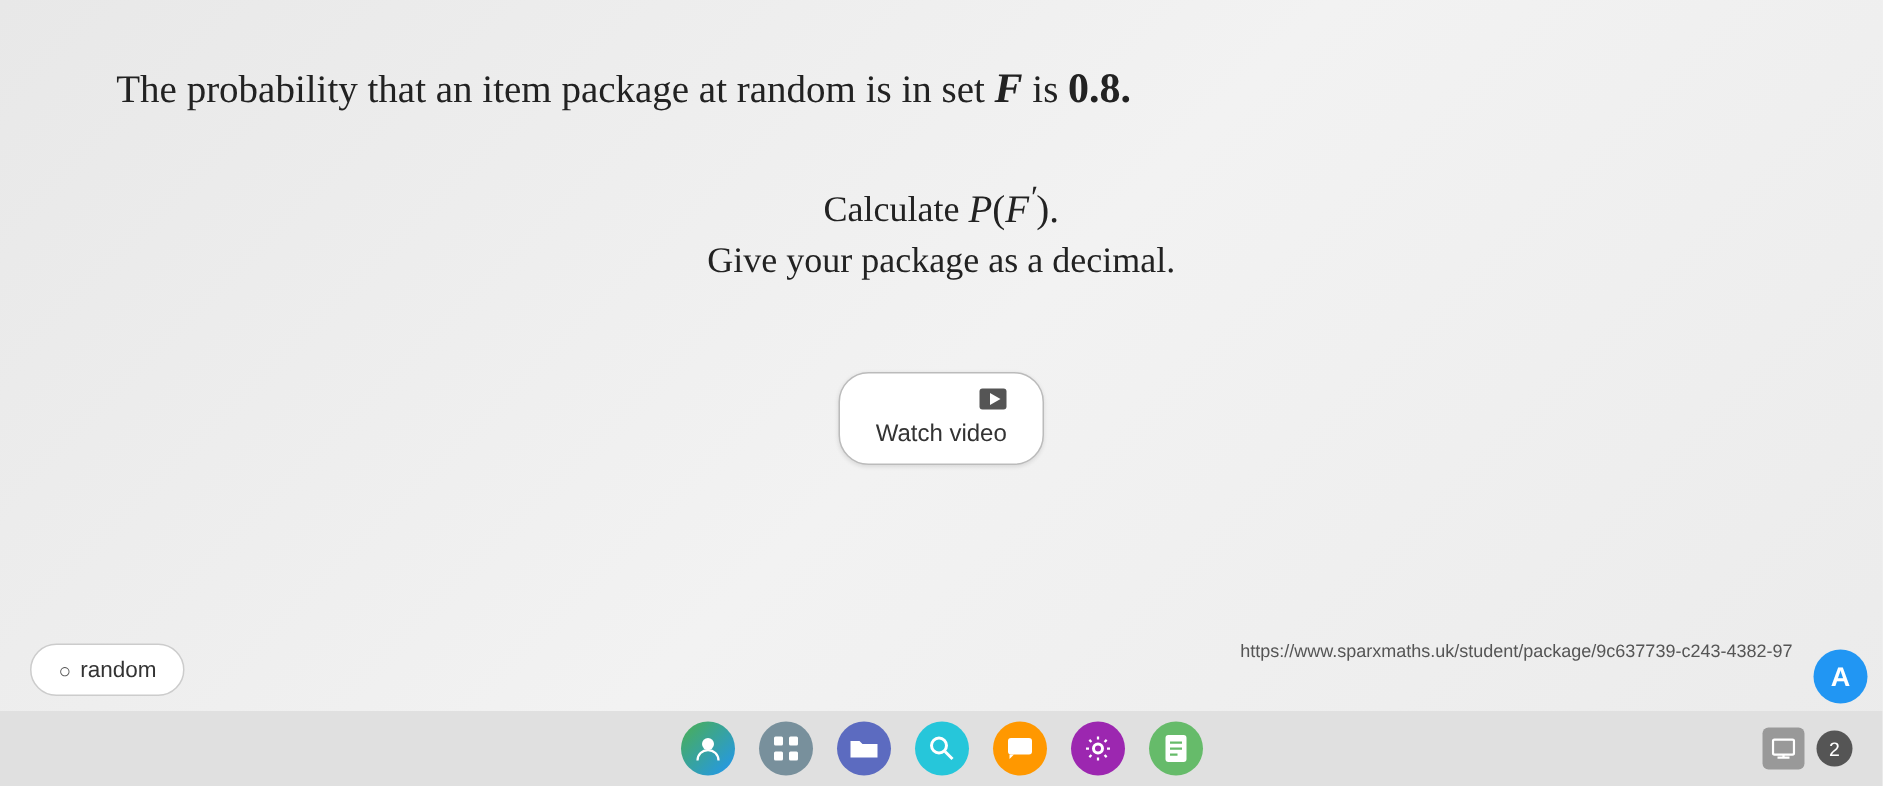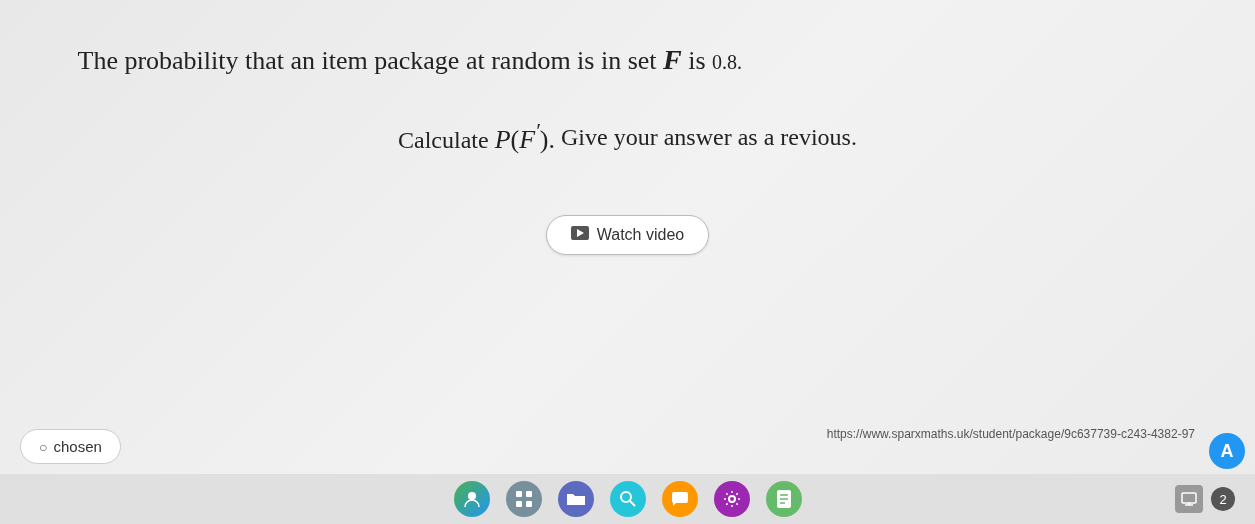--- a/index.html
+++ b/index.html
@@ -40,26 +40,27 @@
       font-weight: normal;
     }
 
     .question-text .set-label {
       font-weight: bold;
       font-style: italic;
       font-size: 28px;
     }
 
     .question-text .prob-value {
-      font-weight: normal;
-      font-size: 20px;
+      font-weight: bold;
+      font-size: 28px;
     }
 
     .calculate-section {
       display: flex;
+      flex-direction: column;
       align-items: center;
       gap: 6px;
       margin-bottom: 60px;
     }
 
     .calculate-line {
       font-size: 24px;
       color: #222;
       font-family: 'Georgia', serif;
       text-align: center;
@@ -116,23 +117,24 @@
     .watch-video-btn {
       background: white;
       border: 1.5px solid #bbb;
       border-radius: 20px;
       padding: 10px 24px;
       font-size: 16px;
       color: #333;
       cursor: pointer;
       font-family: sans-serif;
       display: flex;
-      align-items: flex-start;
+      align-items: flex-end;
       gap: 8px;
       box-shadow: 0 1px 3px rgba(0,0,0,0.1);
+      flex-direction: column;
     }
 
     .watch-video-btn .video-icon {
       width: 18px;
       height: 14px;
       background: #555;
       border-radius: 2px;
       position: relative;
       display: inline-flex;
       align-items: center;
@@ -259,29 +261,29 @@
 <div class="main-content">
 
   <div class="question-text">
     <span>The probability that an item package at random is in set </span><span class="set-label">F</span><span> is </span><span class="prob-value">0.8.</span>
   </div>
 
   <div class="calculate-section">
     <div class="calculate-line">
       <span>Calculate </span><span class="math-formula"><span class="italic-p">P</span>(<span class="paren-content">F</span><sup style="font-style:italic;">′</sup>).</span>
     </div>
-    <div class="calculate-line">Give your answer as a revious.</div>
+    <div class="calculate-line">Give your package as a decimal.</div>
   </div>
 
   <div class="bottom-bar">
   </div>
 
   <div class="previous-btn">
     <span class="arrow-icon">○</span>
-    <span>chosen</span>
+    <span>random</span>
   </div>
 
   <div class="watch-video-btn">
     <span class="video-icon"></span>
     <span>Watch video</span>
   </div>
 
   <div class="url-text">https://www.sparxmaths.uk/student/package/9c637739-c243-4382-97</div>
 
   <div class="a-button">

